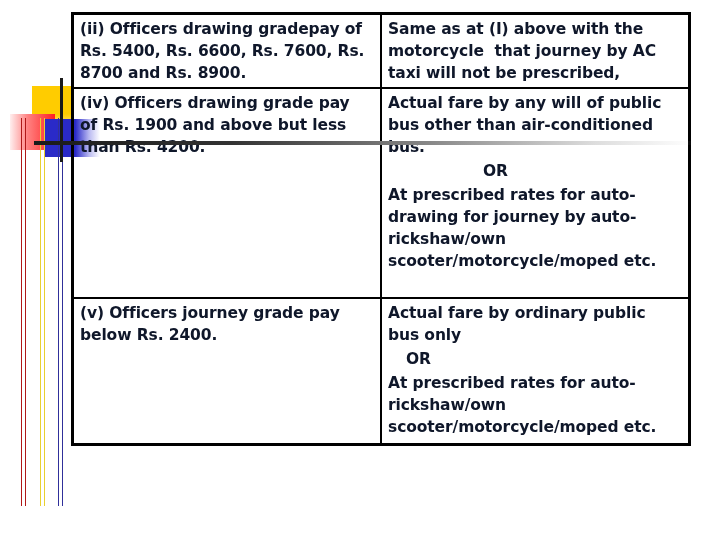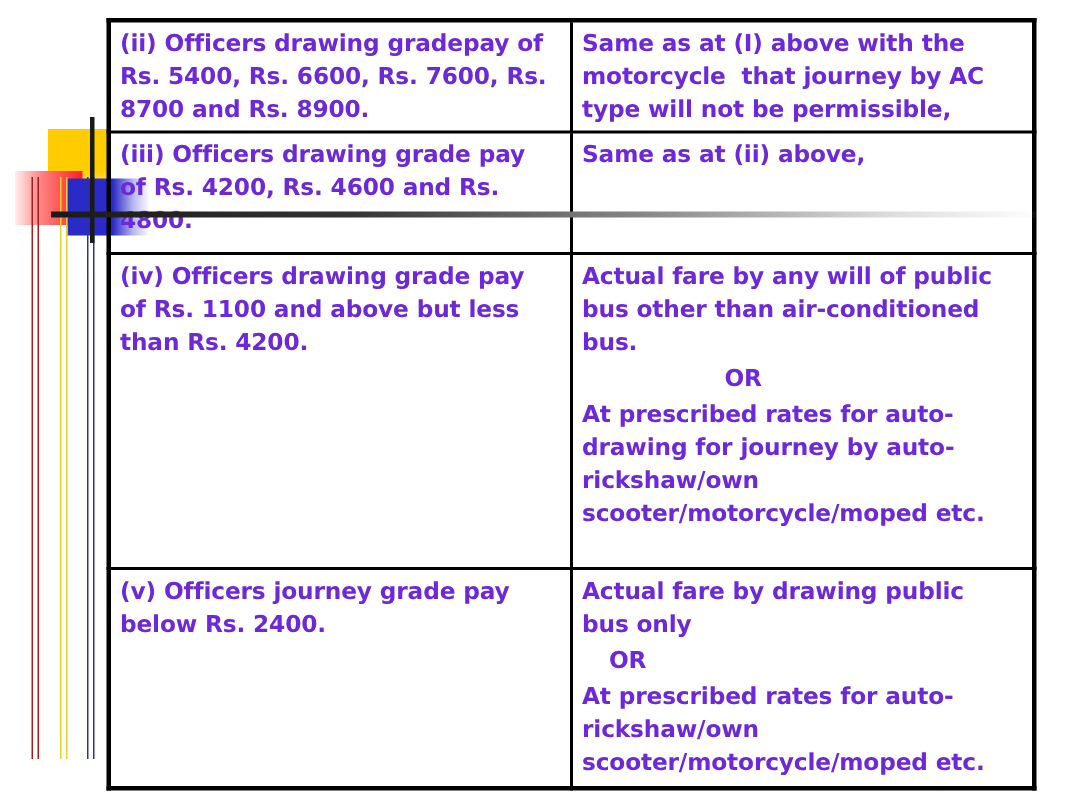--- a/index.html
+++ b/index.html
@@ -53,21 +53,21 @@
       width: 620px;
       border-collapse: collapse;
       border: 3px solid #000;
       table-layout: fixed;
       background: transparent;
     }
     .rules-table td {
       border: 2px solid #000;
       vertical-align: top;
       padding: 3px 6px 3px 6px;
-      color: #6d28d9;
+      color: #0f172a;
       font-weight: bold;
       font-size: 15.5px;
       line-height: 22px;
       letter-spacing: -0.1px;
     }
     .col-left { width: 297px; }
     .col-right { width: 297px; }
     .row1 td { height: 64px; }
     .row2 td { height: 73px; }
     .row3 td { height: 202px; }
@@ -95,57 +95,47 @@
   <tbody>
       <tr class="row1">
     <td>
       <span class="line">(ii) Officers drawing gradepay of</span>
       <span class="line">Rs. 5400, Rs. 6600, Rs. 7600, Rs.</span>
       <span class="line">8700 and Rs. 8900.</span>
     </td>
     <td>
       <span class="line">Same as at (I) above with the</span>
       <span class="line" style="white-space:pre;">motorcycle  that journey by AC</span>
-      <span class="line">type will not be permissible,</span>
-    </td>
-  </tr>
-  <tr class="row2">
-    <td>
-      <span class="line">(iii) Officers drawing grade pay</span>
-      <span class="line">of Rs. 4200, Rs. 4600 and Rs.</span>
-      <span class="line">4800.</span>
-    </td>
-    <td>
-      <span class="line">Same as at (ii) above,</span>
+      <span class="line">taxi will not be prescribed,</span>
     </td>
   </tr>
   <tr class="row3">
     <td>
       <span class="line">(iv) Officers drawing grade pay</span>
-      <span class="line">of Rs. 1100 and above but less</span>
+      <span class="line">of Rs. 1900 and above but less</span>
       <span class="line">than Rs. 4200.</span>
     </td>
     <td>
       <span class="line">Actual fare by any will of public</span>
       <span class="line">bus other than air-conditioned</span>
       <span class="line">bus.</span>
       <span class="or-a">OR</span>
       <span class="line">At prescribed rates for auto-</span>
       <span class="line">drawing for journey by auto-</span>
       <span class="line">rickshaw/own</span>
       <span class="line">scooter/motorcycle/moped etc.</span>
     </td>
   </tr>
   <tr class="row4">
     <td>
       <span class="line">(v) Officers journey grade pay</span>
       <span class="line">below Rs. 2400.</span>
     </td>
     <td>
-      <span class="line">Actual fare by drawing public</span>
+      <span class="line">Actual fare by ordinary public</span>
       <span class="line">bus only</span>
       <span class="or-b">OR</span>
       <span class="line">At prescribed rates for auto-</span>
       <span class="line">rickshaw/own</span>
       <span class="line">scooter/motorcycle/moped etc.</span>
     </td>
   </tr>
 </tbody>
   </table>
 

